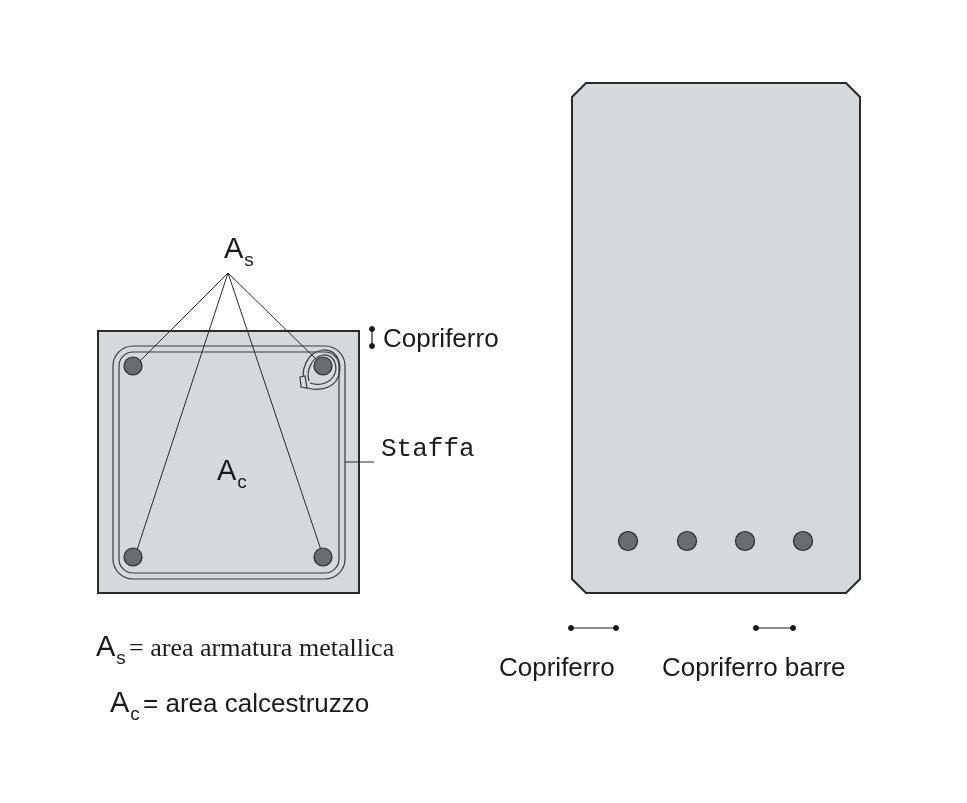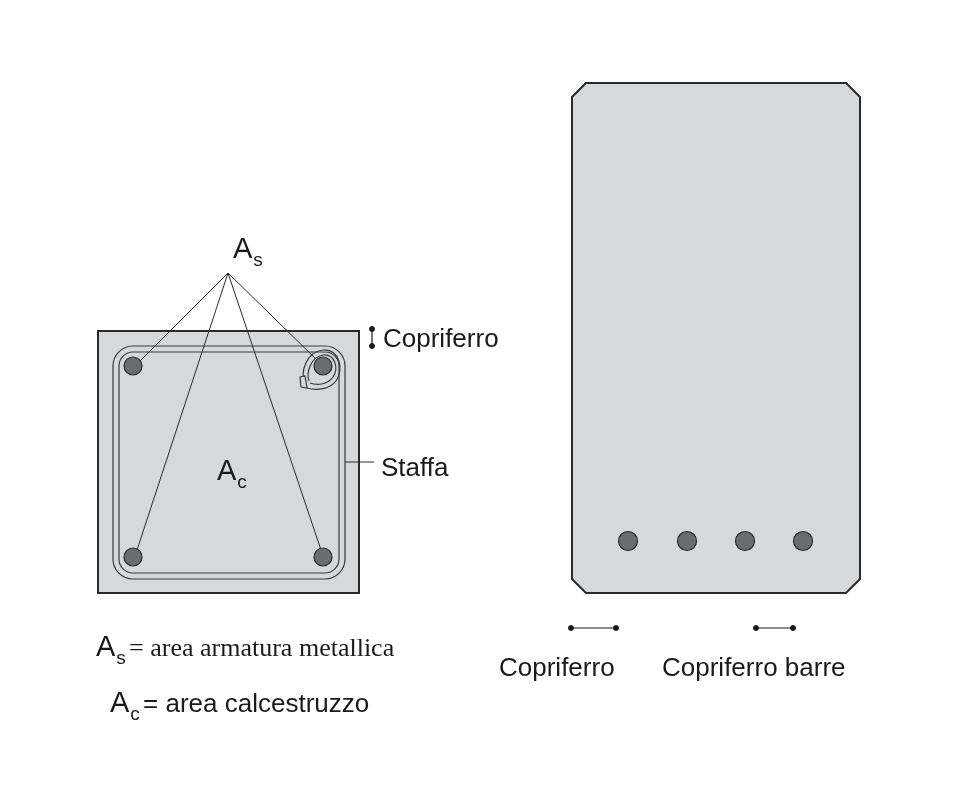--- a/index.html
+++ b/index.html
@@ -88,31 +88,31 @@
       <circle cx="616" cy="628" r="2.5"></circle>
     </g>
     <g stroke="#1a1a1a" fill="#1a1a1a">
       <line x1="756" y1="628" x2="793" y2="628" stroke-width="1"></line>
       <circle cx="756" cy="628" r="2.5"></circle>
       <circle cx="793" cy="628" r="2.5"></circle>
     </g>
   </g>
 </svg>
 
-<div class="lbl" style="left:233px; top:234px;">
+<div class="lbl" style="left:224px; top:234px;">
   <span class="sym">A</span><span class="sub">s</span>
 </div>
 
 <div class="lbl" style="left:217px; top:446px;margin-top:10px;">
   <span class="sym">A</span><span class="sub">c</span>
 </div>
 
 <div class="lbl" style="left:383px; top:325px;">Copriferro</div>
 
-<div class="lbl" style="left:381px; top:454px;">Staffa</div>
+<div class="lbl" style="left:381px; top:436px;font-family:Liberation Mono, monospace;">Staffa</div>
 
 <div class="lbl" style="left:96px; top:632px;">
   <span class="sym">A</span><span class="sub">s</span>
   <span style="margin-left:-4px;font-family:Liberation Serif, serif;">= area armatura metallica</span>
 </div>
 
 <div class="lbl" style="left:96px; top:688px;margin-left:14px;">
   <span class="sym">A</span><span class="sub">c</span>
   <span style="margin-left:-4px;">= area calcestruzzo</span>
 </div>

